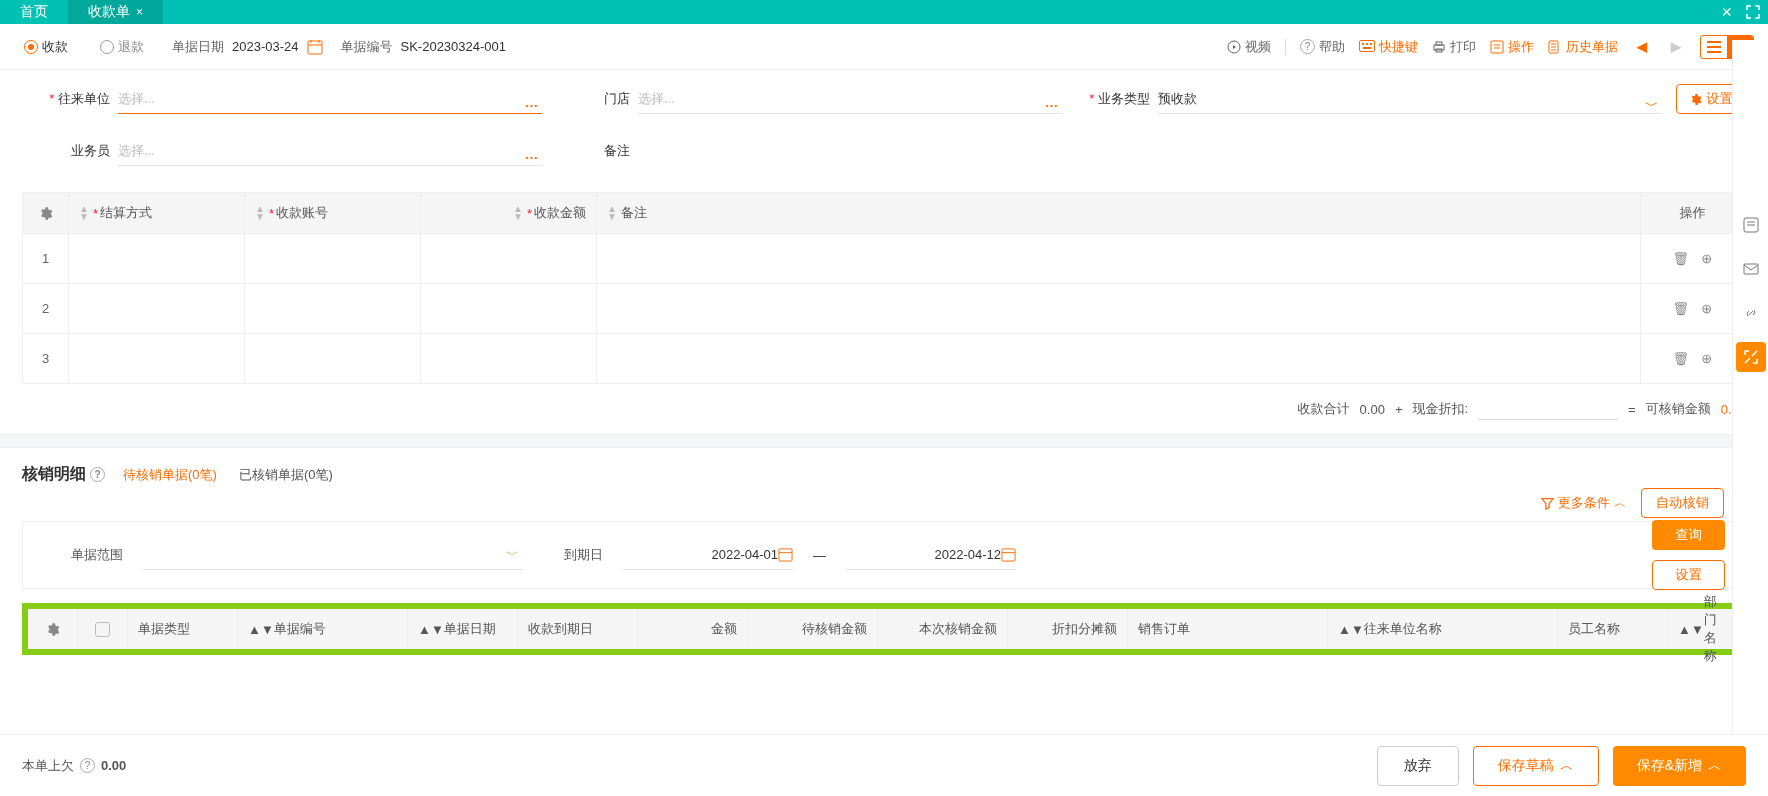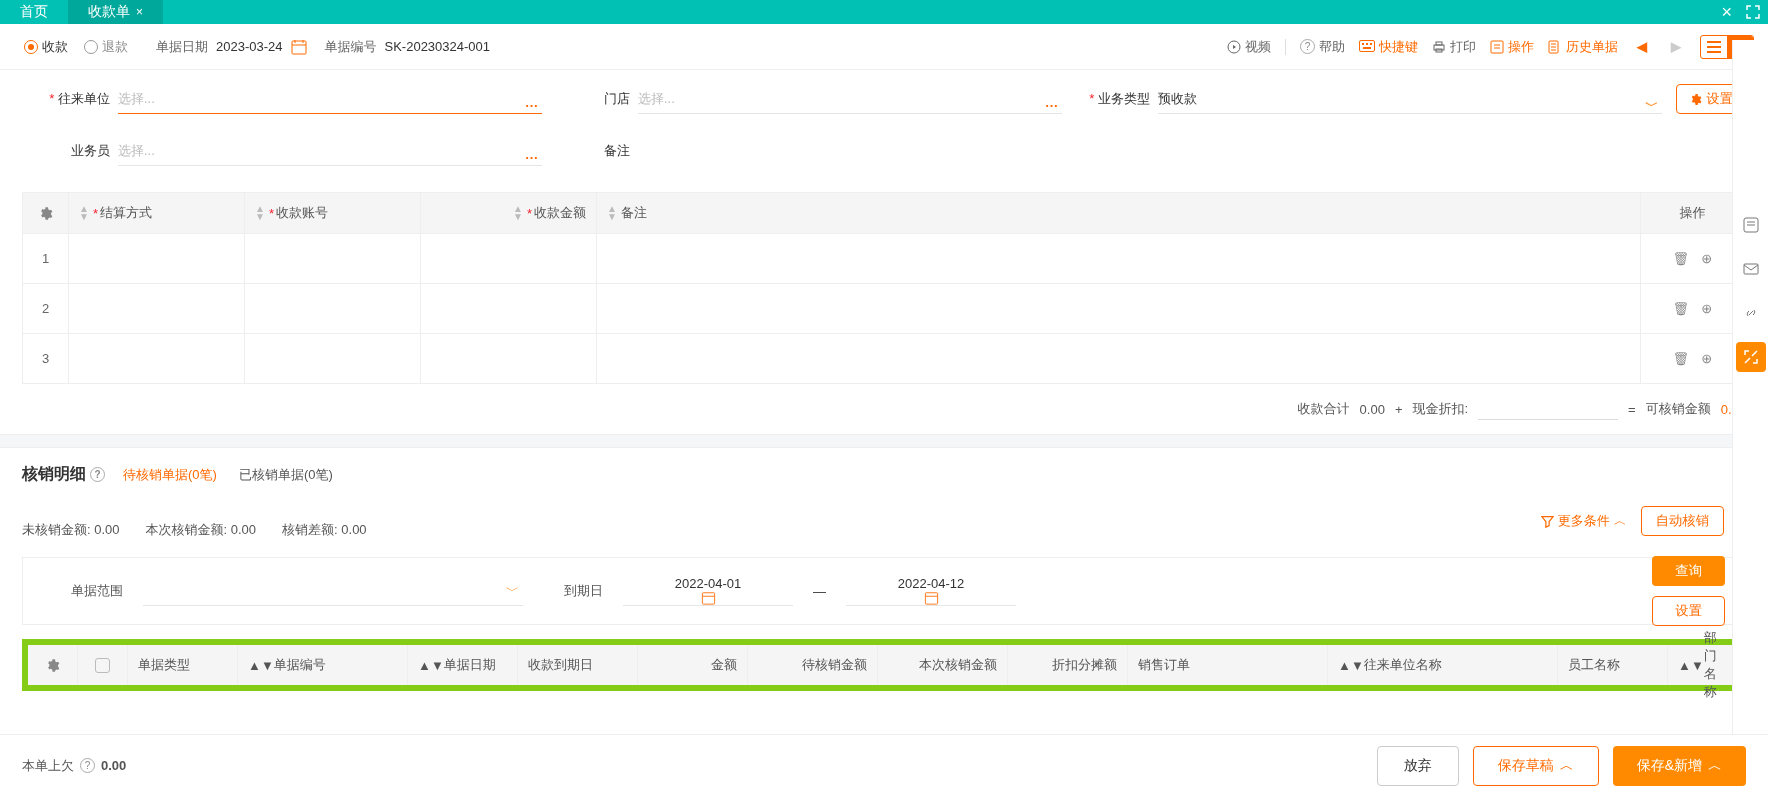--- a/index.html
+++ b/index.html
@@ -8,21 +8,21 @@
   
   .topbar { height: 24px; background: #00c1b3; display: flex; align-items: center; color: #fff; position: relative; }
   .tab { height: 40px; display: flex; align-items: center; padding: 0 20px; font-size: 14px; cursor: pointer; }
   .tab.active { background: #00a89b; }
   .tab .close { margin-left: 6px; font-size: 12px; }
   .topbar-right { position: absolute; right: 8px; display: flex; gap: 14px; align-items: center; }
   .topbar-right svg { fill: #fff; }
 
   
   .subheader { height: 46px; background: #fff; border-bottom: 1px solid #eee; display: flex; align-items: center; padding: 0 14px; position: relative; }
-  .radio-group { display: flex; align-items: center; gap: 16px; background:#fff; padding:8px 10px; border-radius:4px;justify-content:center;}
+  .radio-group { display: flex; align-items: center; gap: 32px; background:#fff; padding:8px 10px; border-radius:4px;justify-content:center;}
   .radio-item { display: flex; align-items: center; gap: 4px; cursor: pointer; }
   .radio-dot { width: 14px; height: 14px; border-radius: 50%; border: 1px solid #999; display: inline-block; position: relative; }
   .radio-dot.on { border-color: #ff6a00; }
   .radio-dot.on::after { content:""; position:absolute; inset:3px; background:#ff6a00; border-radius:50%; }
   .hdr-field { display:flex; align-items:center; margin-left:18px; gap:8px; }
   .hdr-field .lbl { color:#666; }
   .hdr-field .val { color:#333; }
   .cal-icn { width:16px; height:16px; }
 
   .subheader-right { position:absolute; right:14px; display:flex; align-items:center; gap:14px; color:#666; }
@@ -77,21 +77,21 @@
   .hx-tab.on { color:#ff6a00; }
   .hx-amts { display:flex; gap:26px; margin-top:18px; color:#555; }
   .hx-right { position:absolute; right:22px; display:flex; align-items:center; gap:14px; }
   .hx-row { position:relative; display:flex; align-items:center; }
   .auto-btn { border:1px solid #ff6a00; color:#ff6a00; background:#fff; border-radius:4px; padding:5px 14px; cursor:pointer; }
 
   .filter-box { margin:18px 22px 0; border:1px solid #eee; display:flex; align-items:center; padding:18px 20px; gap:20px; position:relative; }
   .filter-box .flabel2 { color:#555; width:80px; text-align:right; }
   .sel { width:380px; border-bottom:1px solid #e5e5e5; height:30px; position:relative; cursor:pointer; }
   .chev { position:absolute; right:4px; top:6px; color:#ff9a3c; }
-  .date-in { width:170px; border-bottom:1px solid #e5e5e5; height:30px; display:flex; align-items:center; justify-content:flex-end; cursor:pointer;flex-direction:column; }
+  .date-in { width:170px; border-bottom:1px solid #e5e5e5; height:30px; display:flex; align-items:center; justify-content:flex-end; cursor:pointer; }
   .filter-right { position:absolute; right:20px; display:flex; flex-direction:column; gap:10px; }
   .btn-solid { background:#ff8a00; color:#fff; border:none; border-radius:4px; padding:6px 22px; cursor:pointer; }
   .btn-outline { background:#fff; color:#ff6a00; border:1px solid #ff6a00; border-radius:4px; padding:5px 22px; cursor:pointer; }
 
   
   .dtbl { margin:14px 22px 0; border:6px solid #84cc16; }
   .dtbl-head { display:flex; background:#f5f5f5; height:40px; align-items:center; color:#555; }
   .dth { border-right:1px solid #eee; height:100%; display:flex; align-items:center; padding:0 10px; }
   .dcol-gear{width:50px;justify-content:center;}
   .dcol-chk{width:50px;justify-content:center;}
@@ -378,25 +378,20 @@
     <div class="hx-title">
       <span>核销明细</span>
         <span class="q-icn">?</span>
     </div>
     <div class="hx-tabs">
       <div class="hx-tab on">待核销单据(0笔)</div>
       <div class="hx-tab">已核销单据(0笔)</div>
     </div>
   </div>
   <div class="hx-row" style="margin-top:18px;">
-    <div class="hx-amts">
-      <span>未核销金额: 0.00</span>
-      <span>本次核销金额: 0.00</span>
-      <span>核销差额: 0.00</span>
-    </div>
     <div class="hx-right">
       <span class="linklike accent">
         <svg width="13" height="13" viewBox="0 0 16 16">
             <path d="M1 2h14l-5 6v5l-4 2v-7z" fill="none" stroke="#ff6a00" stroke-width="1.5"></path>
           </svg>
         <span>更多条件</span>
           <span>︿</span>
       </span>
       <button class="auto-btn">自动核销</button>
     </div>

